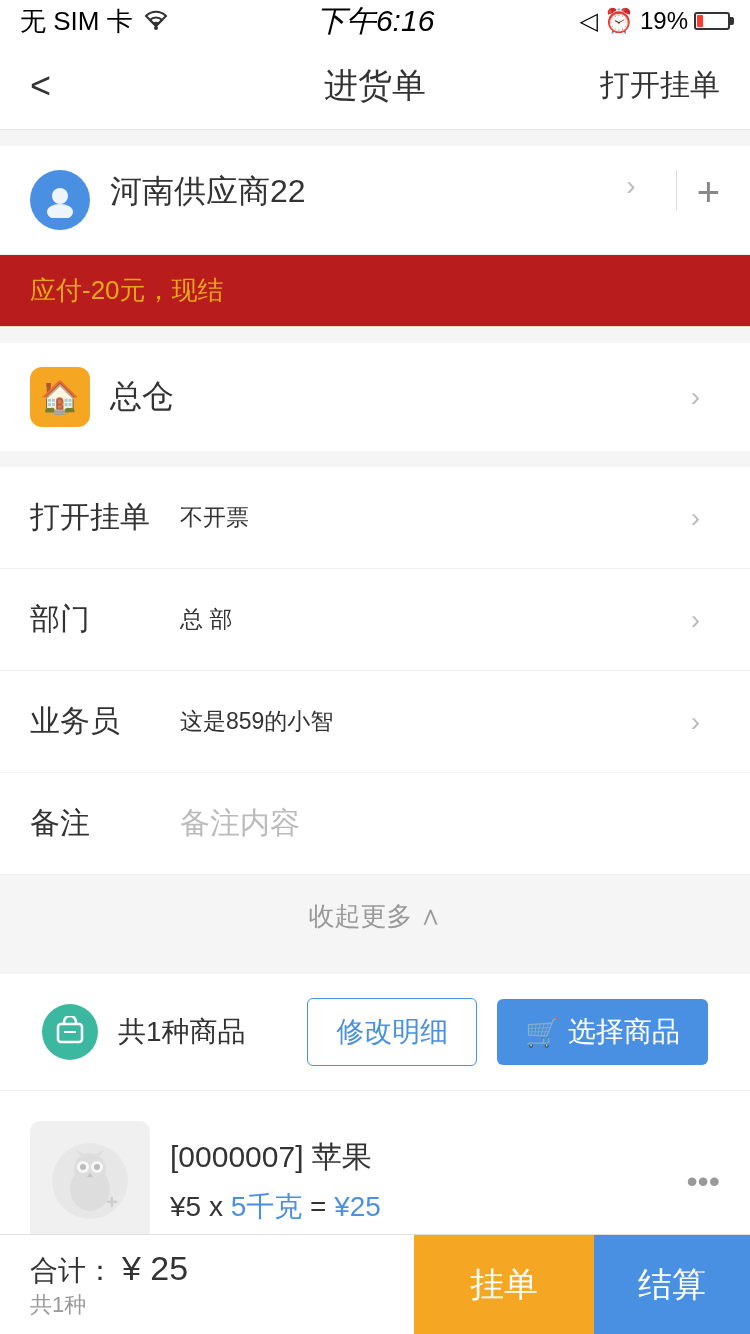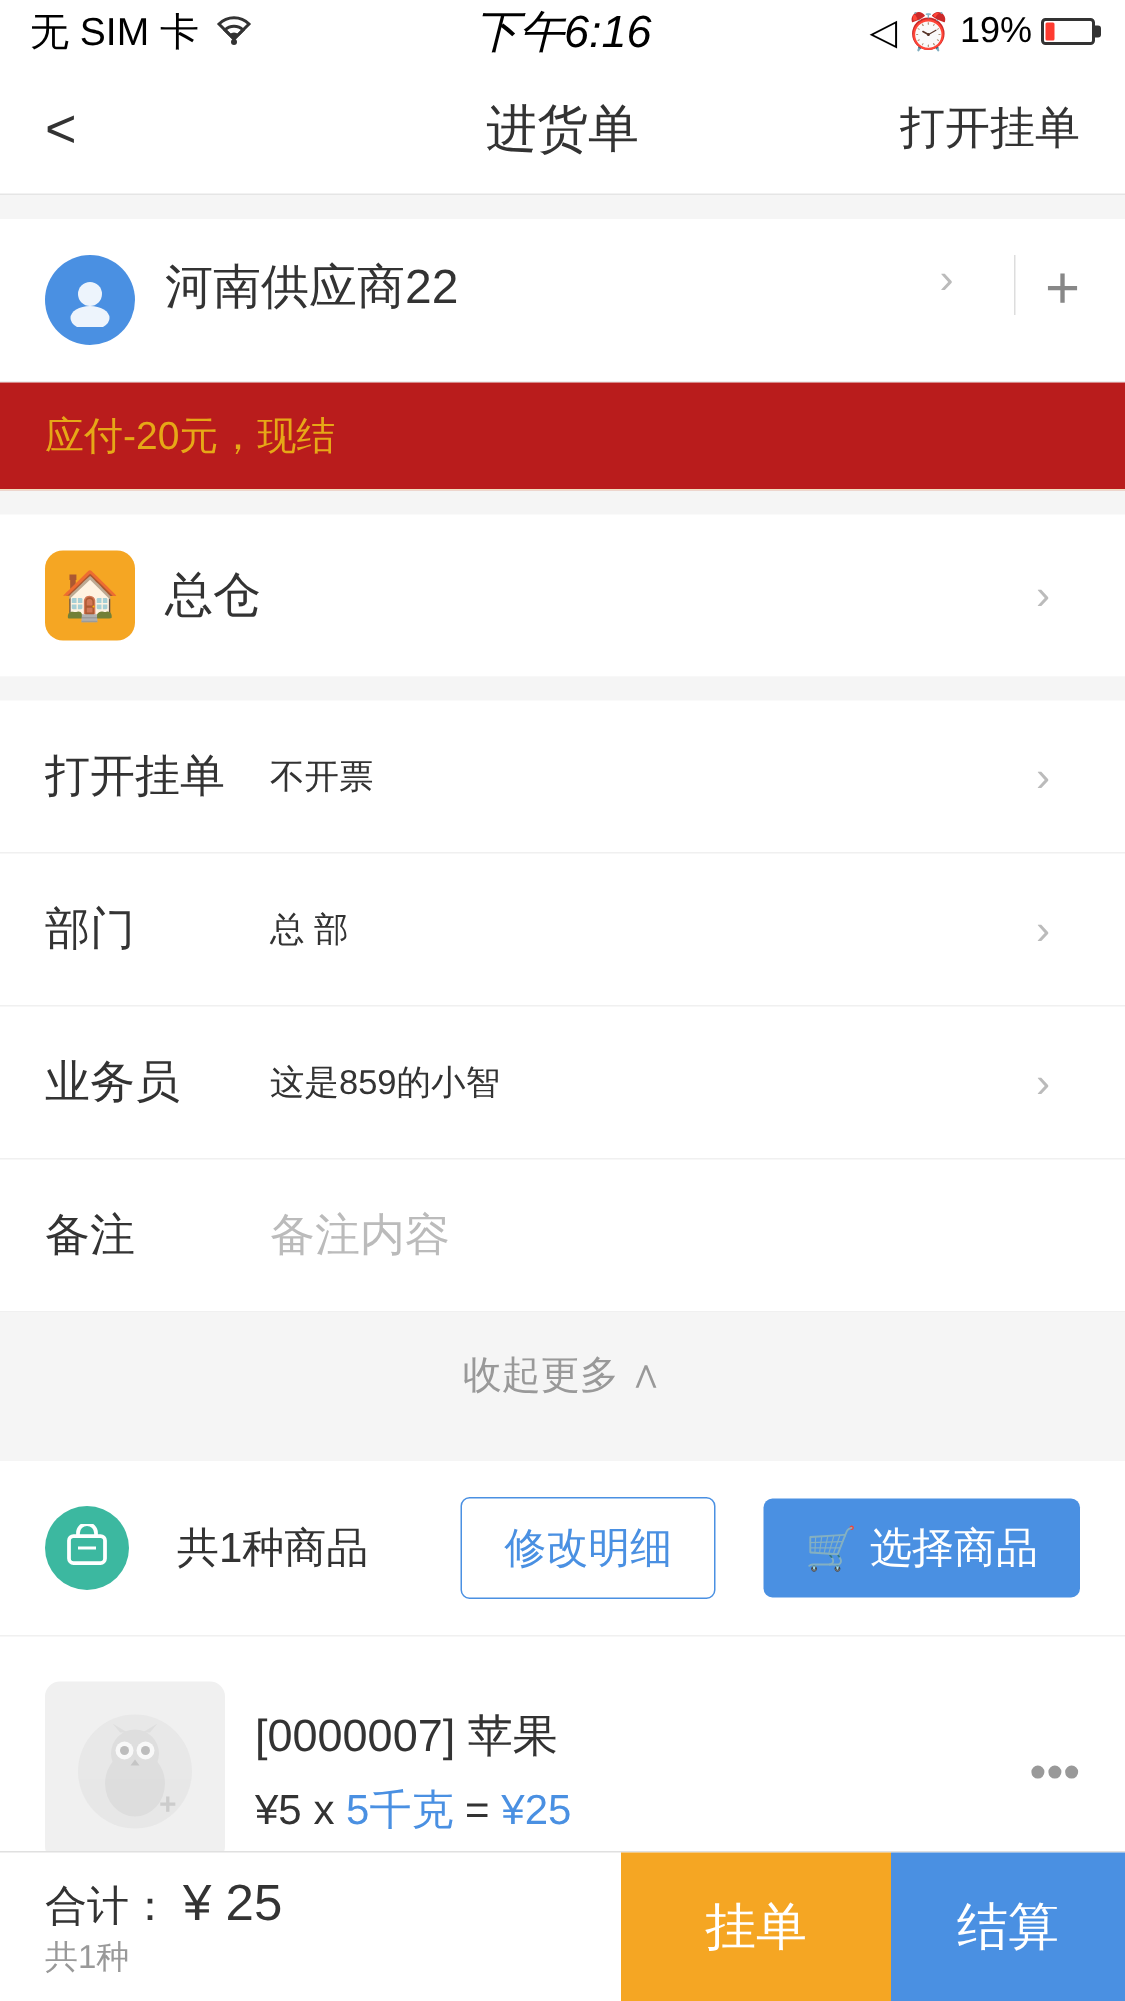--- a/index.html
+++ b/index.html
@@ -205,22 +205,22 @@
     .collapse-text {
       font-size: 26px;
       color: #999;
     }
 
     
     .product-header {
       background: #fff;
       display: flex;
       align-items: center;
-      padding: 24px 30px;
-      gap: 32px;
+      padding: 24px 42px;
+      gap: 20px;
       margin-top: 16px;
     }
     .product-icon {
       width: 56px; height: 56px;
       border-radius: 50%;
       background: #3cb8a0;
       display: flex; align-items: center; justify-content: center;
       font-size: 28px;
       color: #fff;
       flex-shrink: 0;

